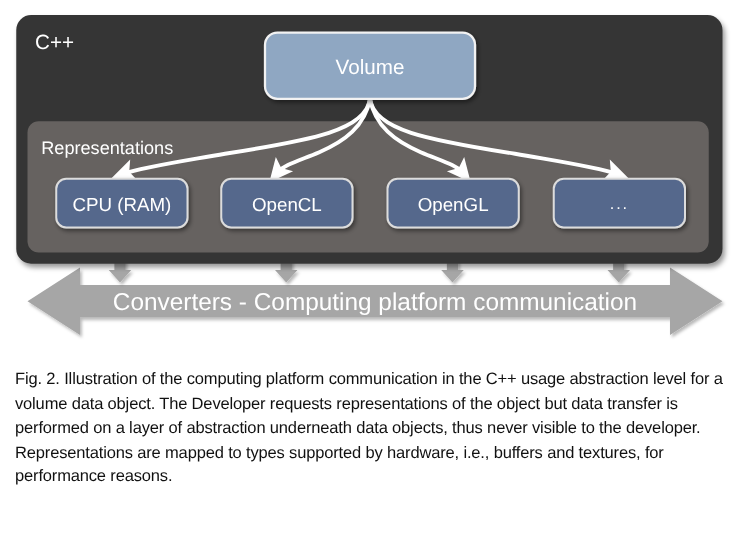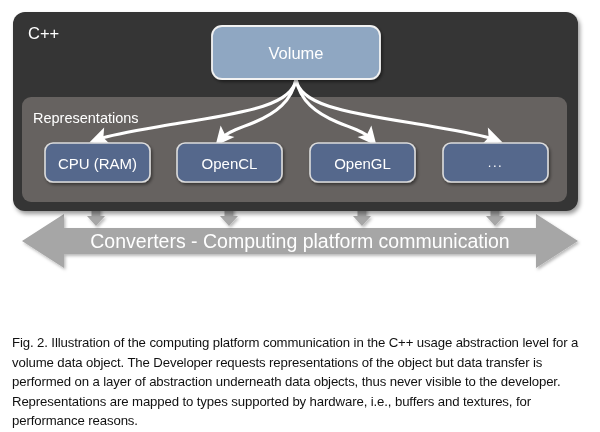--- a/index.html
+++ b/index.html
@@ -37,21 +37,20 @@
     position: absolute;
     left: 12px;
     top: 293px;
     width: 578px;
     font-family: "Liberation Sans", sans-serif;
     font-size: 13.2px;
     line-height: 19.6px;
     color: #111111;
     text-align: left;
     letter-spacing: -0.12px;
-    margin-top: 40px;
   }
 </style>
 </head>
 <body>
 
 <div id="figure">
   <svg width="600" height="282" viewBox="0 0 600 282" xmlns="http://www.w3.org/2000/svg">
 
     <defs>
       <filter id="softshadow" x="-30%" y="-30%" width="170%" height="180%">

